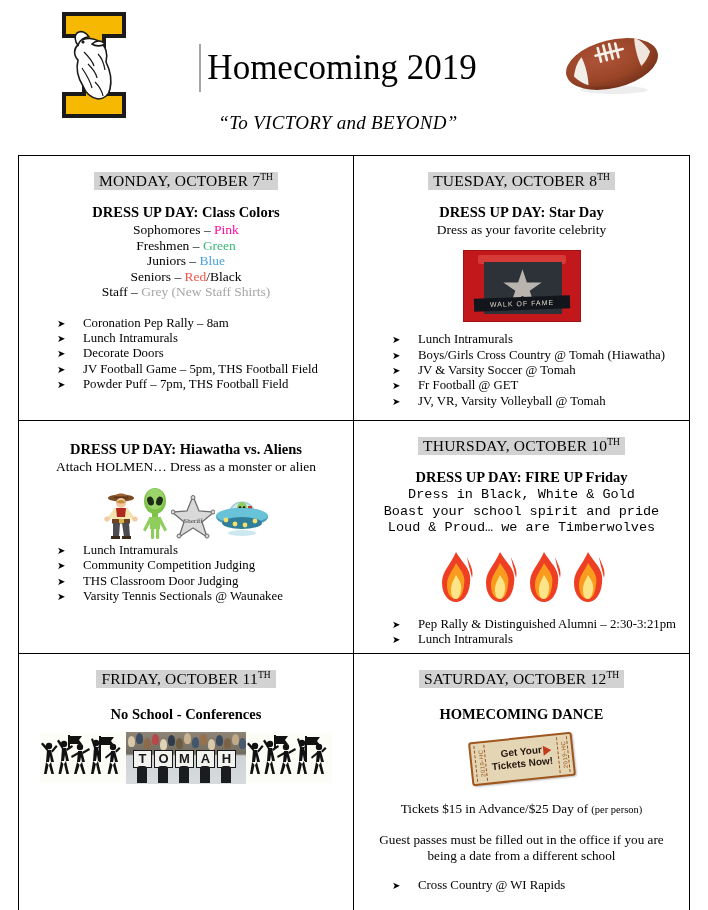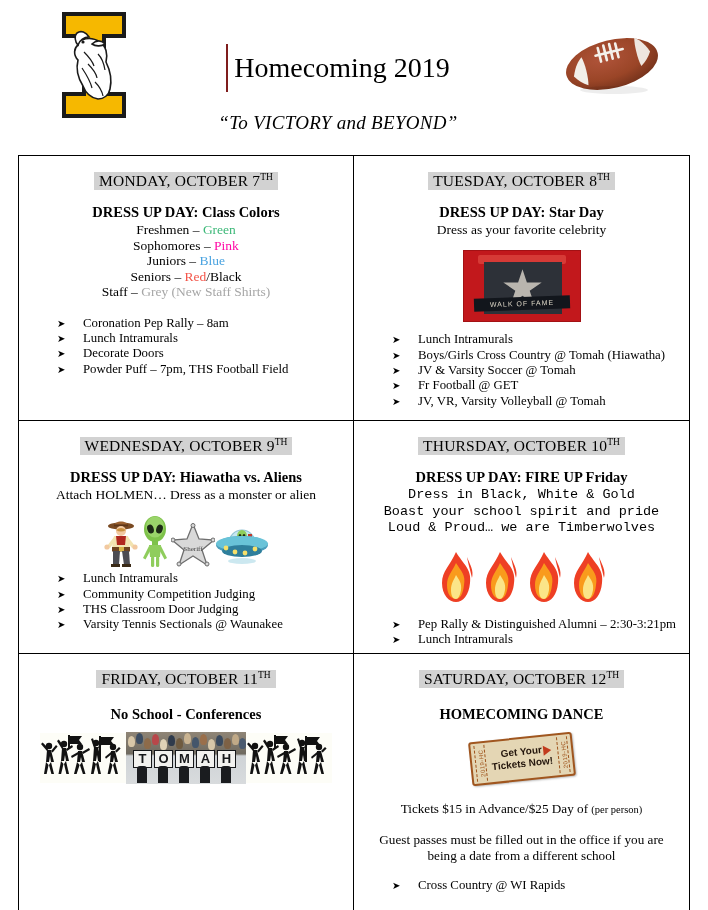--- a/index.html
+++ b/index.html
@@ -21,25 +21,25 @@
     width: 92px; height: 118px;
   }
   .logo-svg { display: block; width: 92px; height: 118px; }
 
   .title-block {
     position: absolute; left: 128px; top: 44px; width: 420px;
     text-align: center;
   }
   .title-main {
     font-family: "Liberation Serif", "DejaVu Serif", serif;
-    font-size: 28px;
+    font-size: 35px;
     line-height: 48px;
     letter-spacing: 0px;
     white-space: nowrap;
-    border-left: 2px solid #7f1d1d;
+    border-left: 2px solid #a3a3a3;
     padding-left: 6px;
     display: inline-block;
   }
   .title-sub {
     font-family: "Liberation Serif", "DejaVu Serif", serif;
     font-style: italic;
     font-size: 19px;
     line-height: 24px;
     margin-top: 19px;
     letter-spacing: 0.3px;
@@ -277,30 +277,31 @@
   </div>
 
   <div class="grid">
 
     <div class="cell">
       <div class="day-head">
         <span class="hl"><span>MONDAY, OCTOBER 7</span><sup>TH</sup></span>
       </div>
       <div class="dress">DRESS UP DAY: Class Colors</div>
       <div class="colorlist">
+        <div><span>Sophomores – </span><span class="c-pink">Pink</span></div>
         <div><span>Freshmen – </span><span class="c-green">Green</span></div>
-        <div><span>Sophomores – </span><span class="c-pink">Pink</span></div>
         <div><span>Juniors – </span><span class="c-blue">Blue</span></div>
         <div><span>Seniors – </span><span class="c-red">Red</span><span>/Black</span></div>
         <div><span>Staff – </span><span class="c-grey">Grey (New Staff Shirts)</span></div>
       </div>
       <ul class="events" style="margin-top:16px;">
         <li>Coronation Pep Rally – 8am</li>
         <li>Lunch Intramurals</li>
         <li>Decorate Doors</li>
+        <li>JV Football Game – 5pm, THS Football Field</li>
         <li>Powder Puff – 7pm, THS Football Field</li>
       </ul>
     </div>
 
     <div class="cell col-last">
       <div class="day-head">
         <span class="hl"><span>TUESDAY, OCTOBER  8</span><sup>TH</sup></span>
       </div>
       <div class="dress">DRESS UP DAY: Star Day</div>
       <div class="dress-sub">Dress as your favorite celebrity</div>
@@ -315,23 +316,20 @@
       <ul class="events" style="margin-top:10px;">
         <li>Lunch Intramurals</li>
         <li>Boys/Girls Cross Country @ Tomah (Hiawatha)</li>
         <li>JV &amp; Varsity Soccer @ Tomah</li>
         <li>Fr Football @ GET</li>
         <li>JV, VR, Varsity Volleyball @ Tomah</li>
       </ul>
     </div>
 
     <div class="cell">
-      <div class="day-head">
-        <span class="hl"><span>WEDNESDAY, OCTOBER  9</span><sup>TH</sup></span>
-      </div>
       <div class="dress">DRESS UP DAY: Hiawatha vs. Aliens</div>
       <div class="dress-sub">Attach HOLMEN… Dress as a monster or alien</div>
 
       <div class="wed-art">
 
         <svg width="36" height="52" viewBox="0 0 36 52">
           <ellipse cx="18" cy="11" rx="13" ry="3.6" fill="#7a4a22"></ellipse>
           <path d="M11 11 C11 5 25 5 25 11 Z" fill="#9b6130"></path>
           <rect x="11" y="9.4" width="14" height="2" fill="#5d3618"></rect>
           <circle cx="18" cy="16" r="5" fill="#f2c9a0"></circle>

